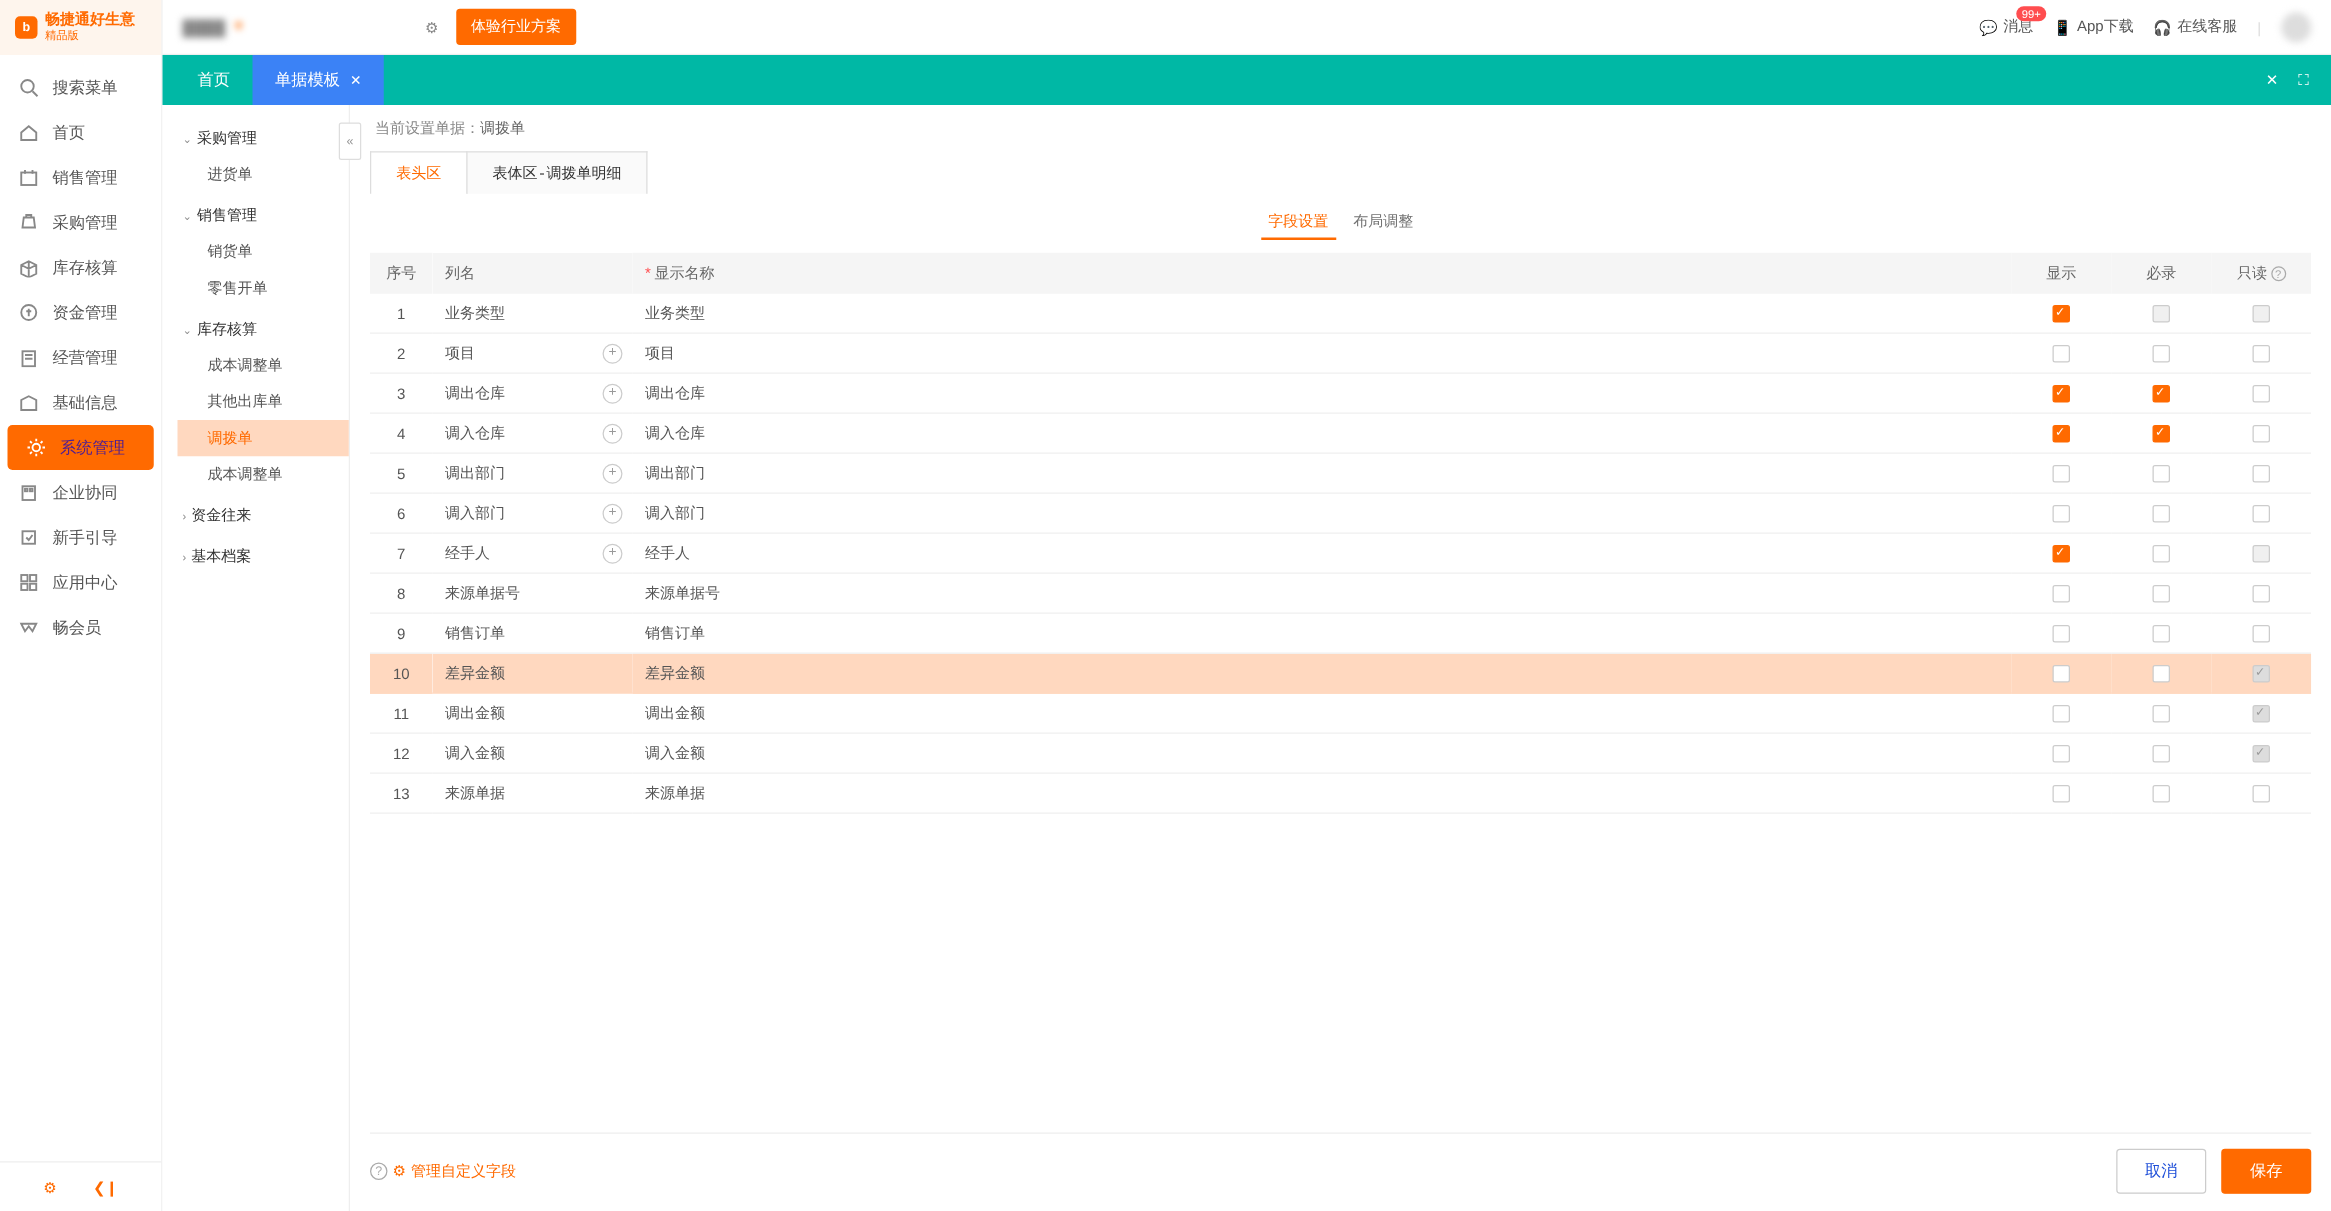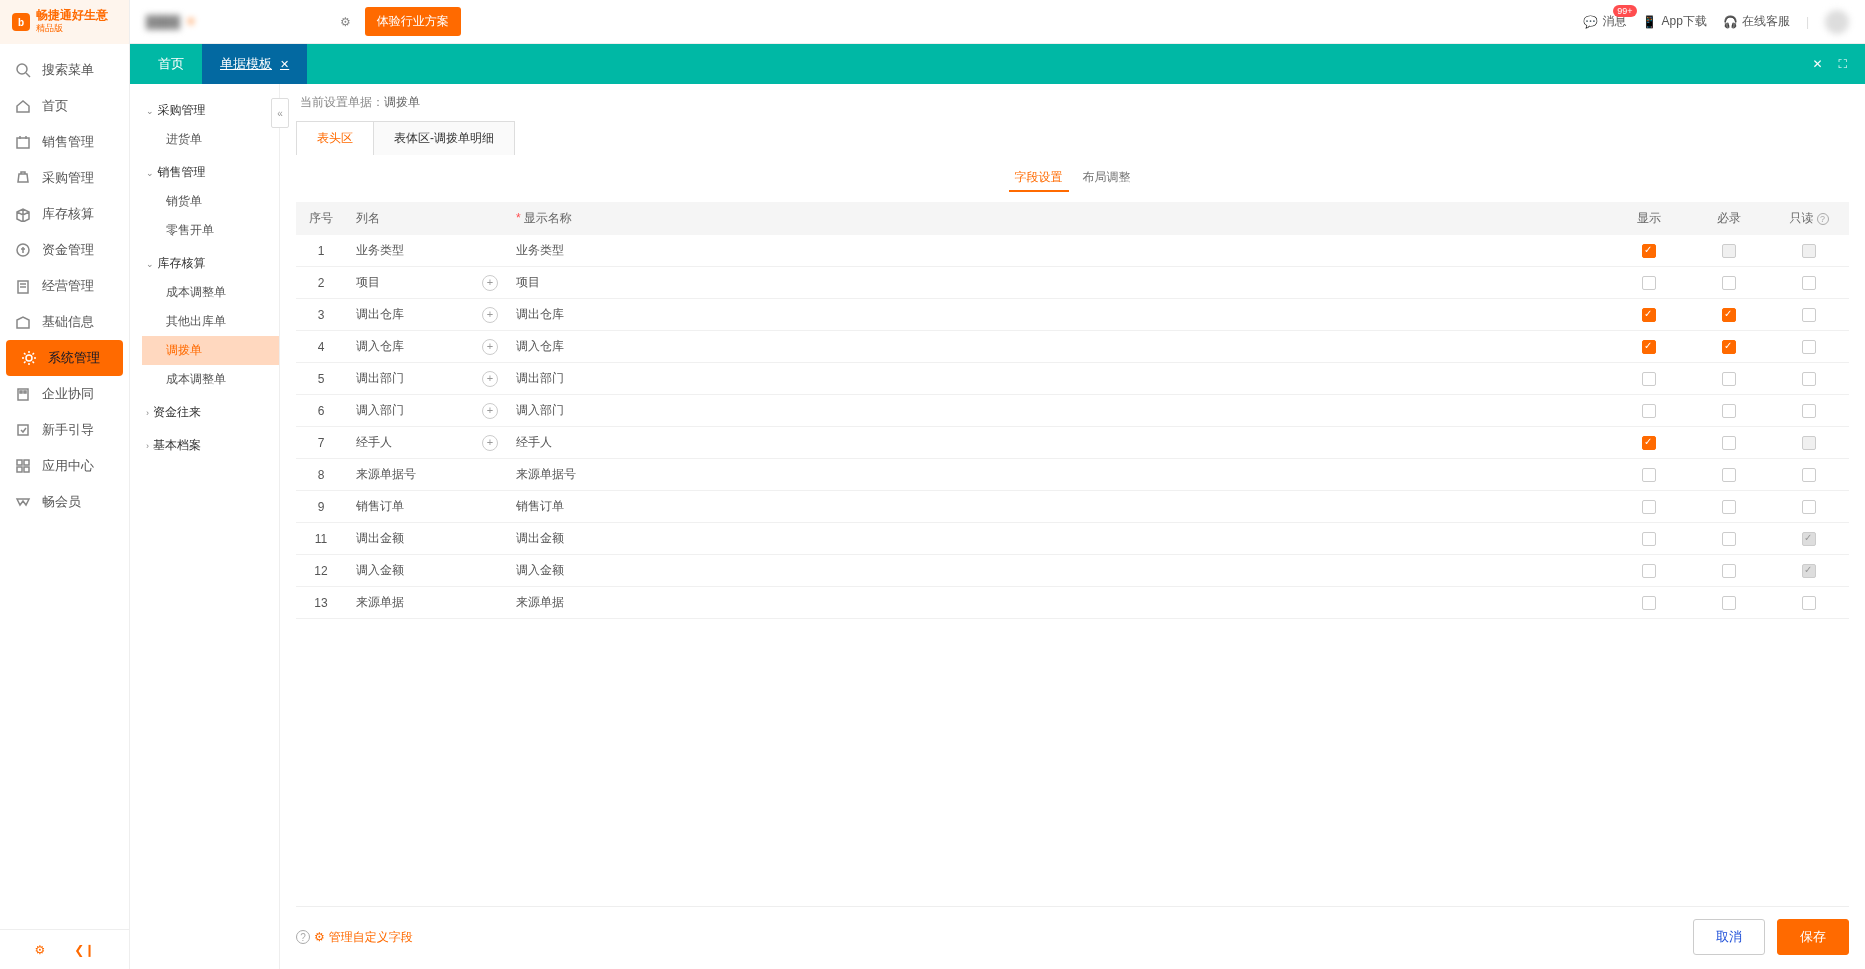--- a/index.html
+++ b/index.html
@@ -7,21 +7,21 @@
     .app { display: flex; height: 100vh; }
     
     
     .sidebar { width: 130px; background: #fff; border-right: 1px solid #eee; display: flex; flex-direction: column; }
     .logo-area { height: 44px; display: flex; align-items: center; padding: 0 12px; background: #fef5ed; }
     .logo-icon { width: 18px; height: 18px; background: #ff6a00; border-radius: 4px; display: inline-flex; align-items: center; justify-content: center; color: #fff; font-weight: bold; font-size: 10px; margin-right: 6px; }
     .logo-text { color: #ff6a00; font-size: 12px; font-weight: bold; line-height: 1.1; }
     .logo-sub { color: #ff6a00; font-size: 9px; }
     .nav-list { flex: 1; padding-top: 8px; }
     .nav-item { height: 36px; display: flex; align-items: center; padding: 0 14px; cursor: pointer; color: #555; font-size: 13px; }
-    .nav-item.active { background: #ff6a00; color: #0f172a; border-radius: 4px; margin: 0 6px; }
+    .nav-item.active { background: #ff6a00; color: #4c1d95; border-radius: 4px; margin: 0 6px; }
     .nav-item.active .nav-icon svg { stroke: #fff; }
     .nav-icon { width: 18px; margin-right: 10px; display: inline-flex; align-items: center; justify-content: center; }
     .nav-icon svg { stroke: #888; }
     .sidebar-footer { height: 40px; border-top: 1px solid #eee; display: flex; align-items: center; justify-content: space-around; padding: 0 20px; }
     .sidebar-footer span { color: #ff6a00; cursor: pointer; }
     
     
     .main { flex: 1; display: flex; flex-direction: column; }
     
     
@@ -32,21 +32,21 @@
     .experience-btn { background: #ff6a00; color: #fff; padding: 6px 12px; border: none; border-radius: 3px; cursor: pointer; font-size: 12px; }
     .header-right { margin-left: auto; display: flex; align-items: center; gap: 16px; color: #555; }
     .header-right .item { display: flex; align-items: center; gap: 4px; cursor: pointer; position: relative; }
     .badge { position: absolute; top: -8px; right: -10px; background: #ff4d4f; color: #fff; font-size: 9px; padding: 1px 4px; border-radius: 8px; }
     .avatar { width: 24px; height: 24px; border-radius: 50%; background: #ddd; filter: blur(3px); }
     .head-divider { color: #ddd; }
     
     
     .tab-bar { height: 40px; background: #00b8a5; display: flex; align-items: center; padding: 0 10px; }
     .tab { padding: 0 18px; height: 100%; display: flex; align-items: center; color: #fff; cursor: pointer; font-size: 13px; }
-    .tab.active { background: #0369a1; text-decoration: underline; }
+    .tab.active { background: #3b82f6; }
     .tab-close { margin-left: 8px; font-size: 11px; }
     .tab-bar-right { margin-left: auto; display: flex; gap: 16px; color: #fff; padding-right: 8px; }
     .tab-bar-right span { cursor: pointer; }
     
     
     .content { flex: 1; display: flex; background: #fff; overflow: hidden; }
     
     
     .sec-sidebar { width: 150px; padding: 12px 0 12px 12px; border-right: 1px solid #eee; position: relative; }
     .sec-sidebar::after { content: ""; position: absolute; right: -1px; top: 8px; width: 18px; height: 20px; }
@@ -58,21 +58,21 @@
     .sec-item.active { background: #ffd8bf; color: #ff6a00; }
     
     
     .panel { flex: 1; display: flex; flex-direction: column; padding: 10px 16px; overflow: hidden; justify-content: space-between; }
     .breadcrumb { font-size: 12px; color: #666; margin-bottom: 10px; padding-left: 4px; }
     .breadcrumb .label { color: #888; }
     
     .area-tabs { display: flex; gap: 0; }
     .area-tab { padding: 8px 20px; border: 1px solid #ddd; background: #fafafa; cursor: pointer; font-size: 12px; border-bottom: none; }
     .area-tab.active { background: #fff; color: #ff6a00; border-bottom: none; position: relative; z-index: 1; }
-    .area-tab + .area-tab { margin-left: -1px; }
+    .area-tab + .area-tab { margin-left: -1px; font-family: Liberation Mono, monospace; }
     
     .sub-tabs { display: flex; justify-content: center; gap: 8px; padding: 10px 0; font-family: Liberation Mono, monospace; }
     .sub-tab { padding: 4px 6px; cursor: pointer; color: #737373; }
     .sub-tab.active { color: #ff6a00; border-bottom: 2px solid #ff6a00; }
     
     .table-wrap { flex: 1; overflow: auto; }
     table { width: 100%; border-collapse: collapse; }
     thead th { background: #f5f5f5; font-weight: normal; color: #666; padding: 8px 10px; text-align: left; font-size: 12px; }
     tbody td { padding: 7px 10px; border-bottom: 1px solid #f0f0f0; font-size: 12px; color: #555; }
     tbody tr.highlight { background: #ffd8bf; }
@@ -414,20 +414,28 @@
     <td class="col-check"><span class="checkbox"></span></td>
   </tr>
                 <tr>
     <td class="col-index">9</td>
     <td class="col-colname">销售订单</td>
     <td>销售订单</td>
     <td class="col-check"><span class="checkbox"></span></td>
     <td class="col-check"><span class="checkbox"></span></td>
     <td class="col-check"><span class="checkbox"></span></td>
   </tr>
+                <tr class="highlight">
+    <td class="col-index">10</td>
+    <td class="col-colname">差异金额</td>
+    <td>差异金额</td>
+    <td class="col-check"><span class="checkbox"></span></td>
+    <td class="col-check"><span class="checkbox"></span></td>
+    <td class="col-check"><span class="checkbox checked disabled"></span></td>
+  </tr>
                 <tr>
     <td class="col-index">11</td>
     <td class="col-colname">调出金额</td>
     <td>调出金额</td>
     <td class="col-check"><span class="checkbox"></span></td>
     <td class="col-check"><span class="checkbox"></span></td>
     <td class="col-check"><span class="checkbox checked disabled"></span></td>
   </tr>
                 <tr>
     <td class="col-index">12</td>

